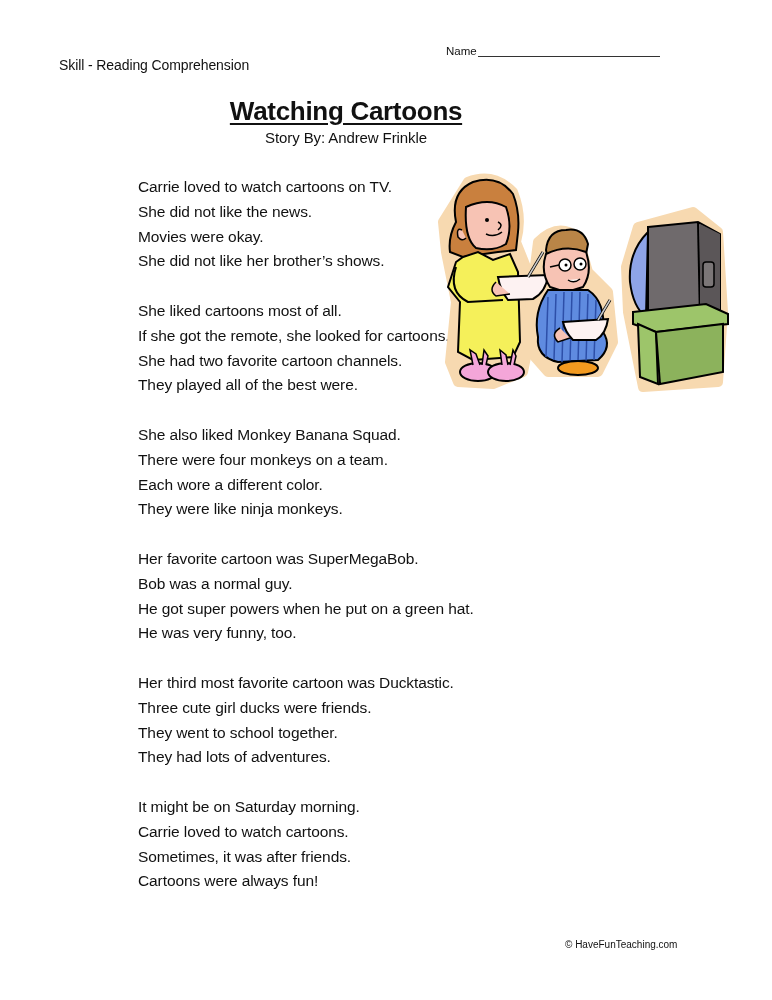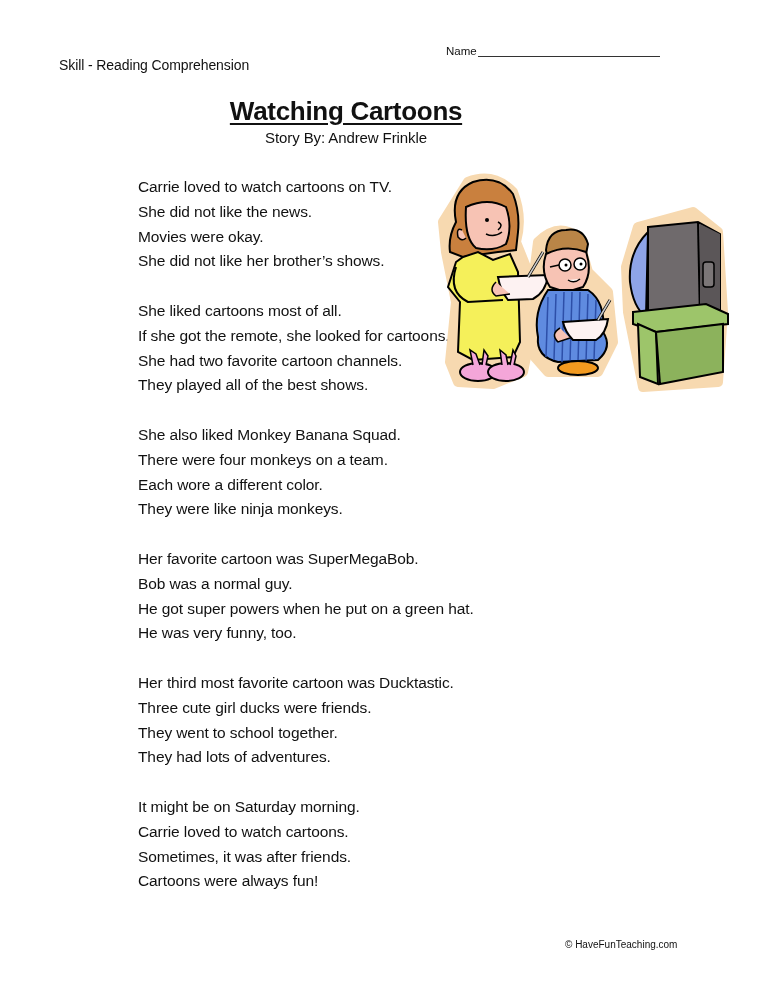--- a/index.html
+++ b/index.html
@@ -110,21 +110,21 @@
   <div class="stanza">
     <span class="line">Carrie loved to watch cartoons on TV.</span>
     <span class="line">She did not like the news.</span>
     <span class="line">Movies were okay.</span>
     <span class="line">She did not like her brother’s shows.</span>
   </div>
   <div class="stanza">
     <span class="line">She liked cartoons most of all.</span>
     <span class="line">If she got the remote, she looked for cartoons.</span>
     <span class="line">She had two favorite cartoon channels.</span>
-    <span class="line">They played all of the best shows.</span>
+    <span class="line">They played all of the best were.</span>
   </div>
   <div class="stanza">
     <span class="line">She also liked Monkey Banana Squad.</span>
     <span class="line">There were four monkeys on a team.</span>
     <span class="line">Each wore a different color.</span>
     <span class="line">They were like ninja monkeys.</span>
   </div>
   <div class="stanza">
     <span class="line">Her favorite cartoon was SuperMegaBob.</span>
     <span class="line">Bob was a normal guy.</span>

